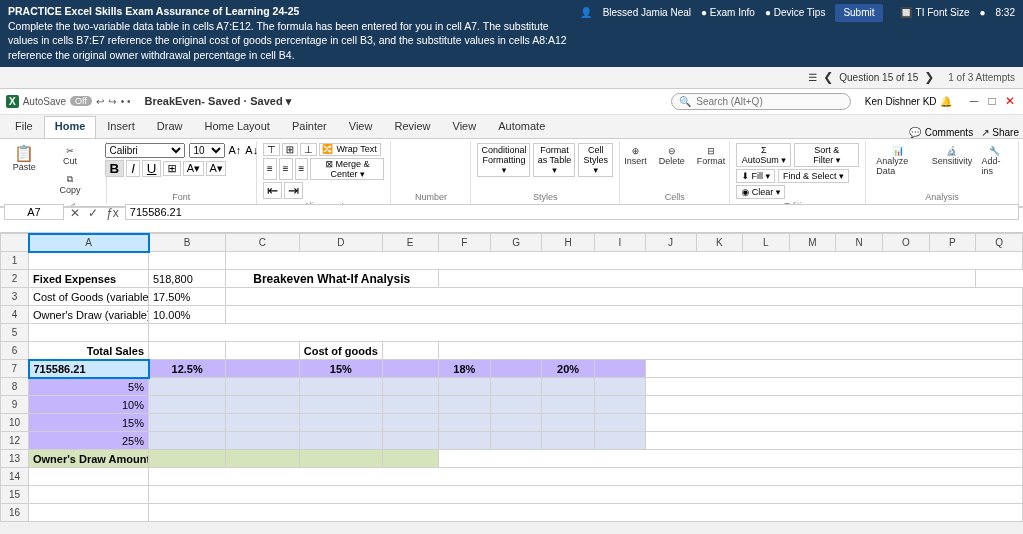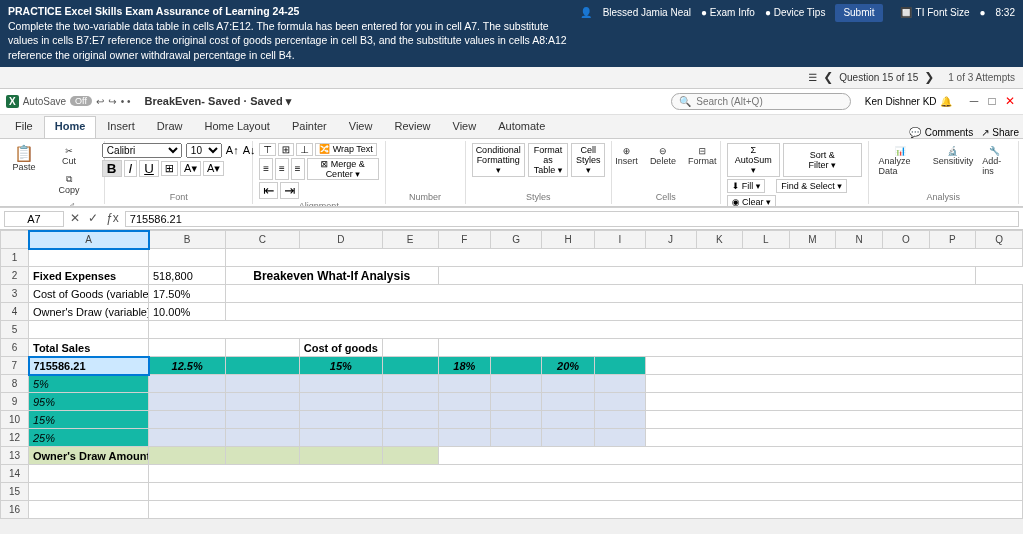--- a/index.html
+++ b/index.html
@@ -113,24 +113,24 @@
       border: 1px solid transparent;
       border-radius: 2px;
       min-width: 28px;
     }
     .ribbon-icon { font-size: 16px; line-height: 1; }
 
     
     .formula-bar {
       background: #fff;
       display: flex;
-      align-items: flex-start;
+      align-items: flex-end;
       height: 22px;
       border-bottom: 1px solid #ccc;
-      padding: 3px 4px;
+      padding: 12px 4px;
       gap: 4px;
     }
     .cell-ref {
       width: 60px;
       border: 1px solid #ccc;
       padding: 1px 4px;
       font-size: 11px;
       text-align: center;
     }
     .formula-btn { background: none; border: none; cursor: pointer; font-size: 12px; color: #555; padding: 0 2px; }
@@ -177,22 +177,22 @@
       font-weight: normal;
       min-width: 28px;
       max-width: 28px;
     }
     table.grid .selected-cell {
       background: #cce8ff;
       border: 2px solid #0078d7;
     }
     .bold { font-weight: bold; }
     .center { text-align: center; }
-    .right { }
-    .bg-blue { background: #14b8a6; font-style: italic; }
+    .right { text-align: right; }
+    .bg-blue { background: #c4b5fd; }
     .bg-table { background: #d9e1f2; }
     .owner-row { background: #d6e4bc; }
   </style>
 </head>
 <body>
 
 <div class="top-banner">
   <div class="banner-text">
     <strong>PRACTICE Excel Skills Exam Assurance of Learning 24-25</strong><br>
     <span>Complete the two-variable data table in cells A7:E12. The formula has been entered for you in cell A7. The substitute values in cells B7:E7 reference the original cost of goods percentage in cell B3, and the substitute values in cells A8:A12 reference the original owner withdrawal percentage in cell B4.</span>
@@ -356,23 +356,23 @@
             <span>Format</span>
         </div>
       </div>
       <span class="ribbon-group-label">Cells</span>
     </div>
 
     <div class="ribbon-group" style="min-width:100px;">
       <div class="ribbon-group-content" style="flex-direction:column;gap:2px;">
         <div style="display:flex;gap:3px;">
           <button style="border:1px solid #ccc;cursor:pointer;padding:1px 4px;background:none;font-size:9px;">Σ AutoSum ▾</button>
-          <button style="border:1px solid #ccc;cursor:pointer;padding:1px 16px;background:none;font-size:9px;">Sort &amp; Filter ▾</button>
-        </div>
-        <div style="display:flex;gap:11px;align-items:center;">
+          <button style="border:1px solid #ccc;cursor:pointer;padding:1px 8px;background:none;font-size:9px;">Sort &amp; Filter ▾</button>
+        </div>
+        <div style="display:flex;gap:3px;align-items:center;">
           <button style="border:1px solid #ccc;cursor:pointer;padding:1px 4px;background:none;font-size:9px;">⬇ Fill ▾</button>
           <button style="border:1px solid #ccc;cursor:pointer;padding:1px 4px;background:none;font-size:9px;">Find &amp; Select ▾</button>
         </div>
         <div style="display:flex;gap:3px;">
           <button style="border:1px solid #ccc;cursor:pointer;padding:1px 4px;background:none;font-size:9px;">◉ Clear ▾</button>
         </div>
       </div>
       <span class="ribbon-group-label">Editing</span>
     </div>
 
@@ -499,21 +499,21 @@
           <td class="bg-table"></td>
           <td class="bg-table"></td>
           <td class="bg-table"></td>
           <td class="bg-table"></td>
           <td class="bg-table"></td>
           <td colspan="8"></td>
         </tr>
 
         <tr>
           <td class="row-header">9</td>
-          <td class="bg-blue right">95%</td>
+          <td class="bg-blue right">10%</td>
           <td class="bg-table"></td>
           <td class="bg-table"></td>
           <td class="bg-table"></td>
           <td class="bg-table"></td>
           <td class="bg-table"></td>
           <td class="bg-table"></td>
           <td class="bg-table"></td>
           <td class="bg-table"></td>
           <td colspan="8"></td>
         </tr>

